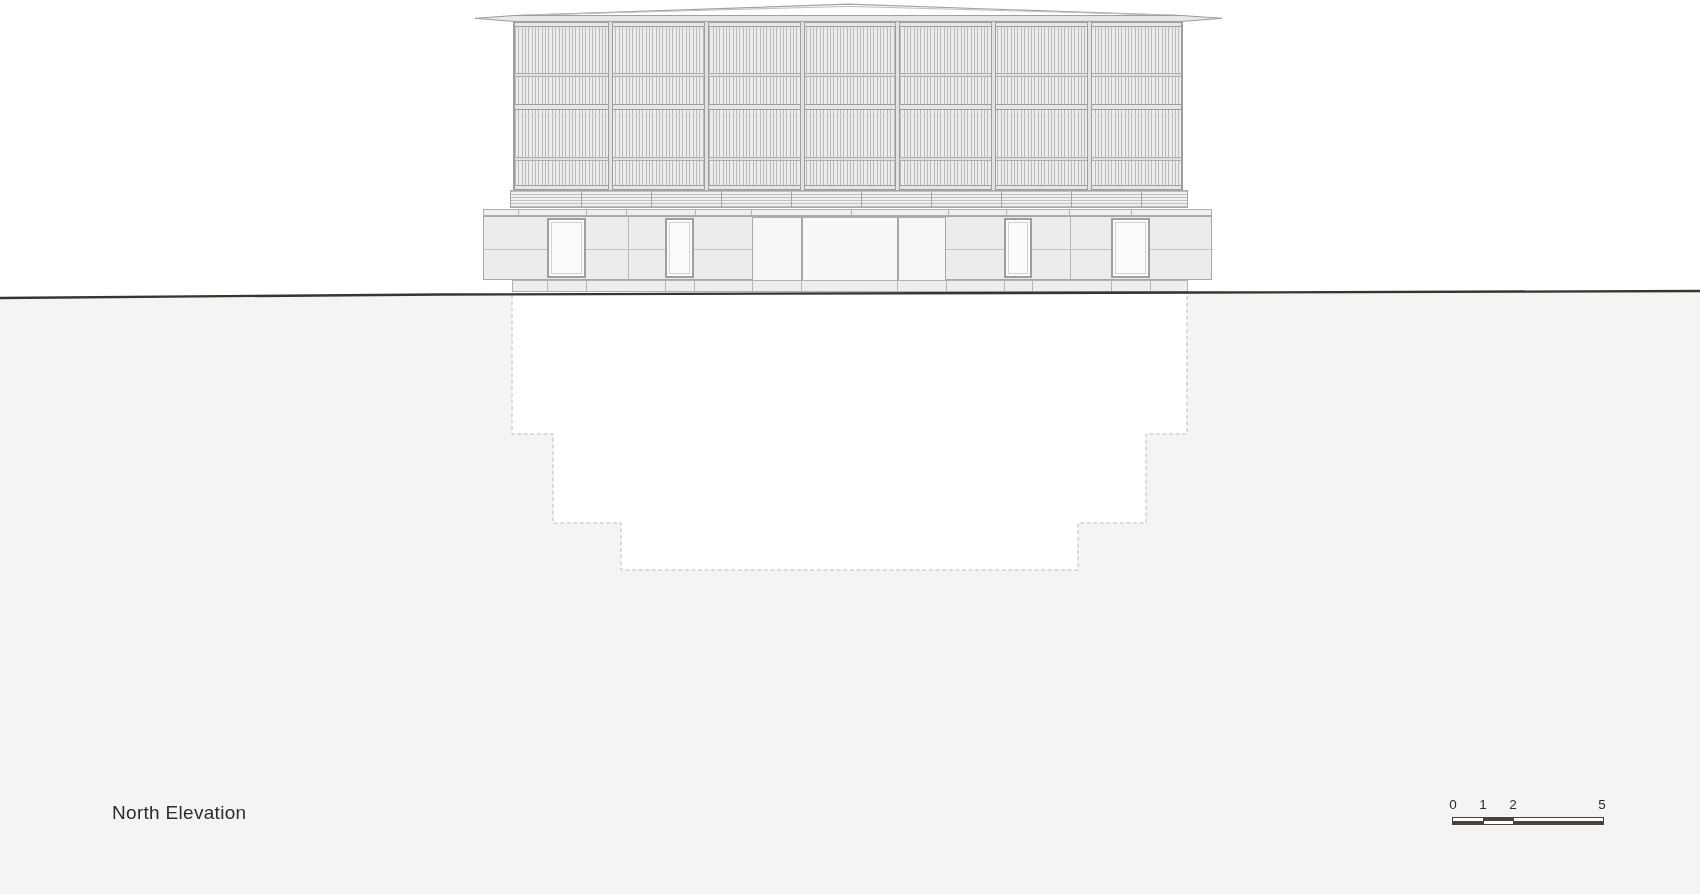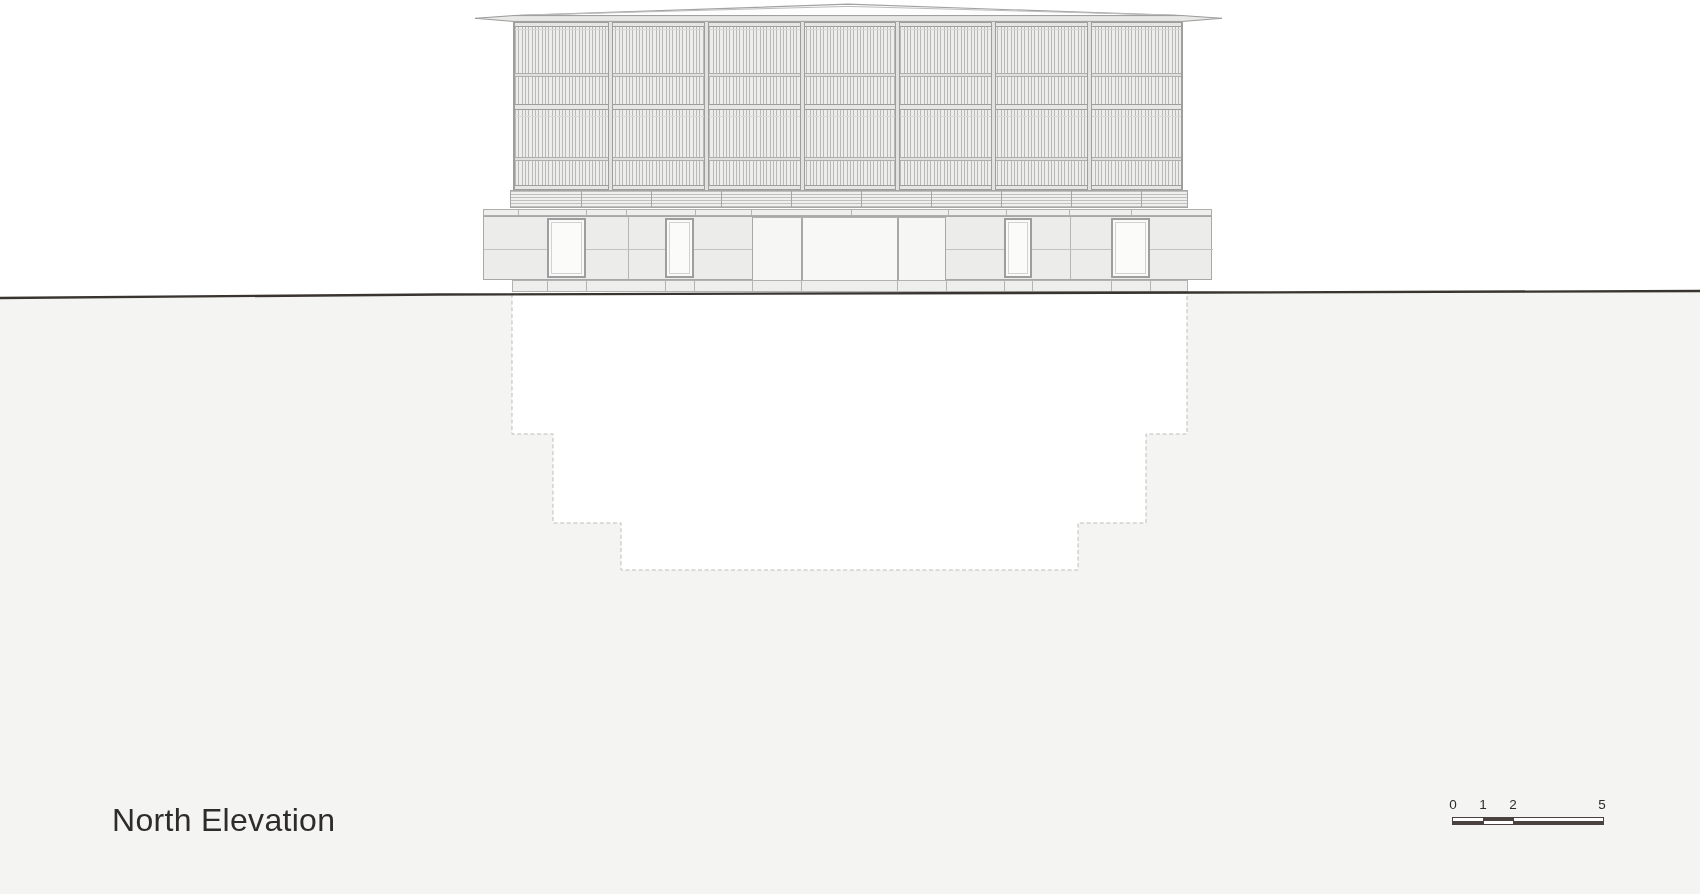--- a/index.html
+++ b/index.html
@@ -35,21 +35,21 @@
   .gf-vjoint{top:0;width:1px;height:100%;background:#b5b5b5;}
   .gf-hjoint{height:1px;background:#c2c2c1;top:32px;}
   .door{top:1px;height:60px;background:#fafafa;border:2px solid #9e9e9e;box-sizing:border-box;}
   .door-inner{position:absolute;left:2px;top:2px;right:2px;bottom:2px;border:1px solid #d2d2d1;background:#fbfbfa;}
   .entrance{left:268px;top:0;width:194px;height:64px;background:#f6f6f5;border-left:1px solid #a8a8a8;border-right:1px solid #a8a8a8;border-top:1px solid #b2b2b2;box-sizing:border-box;}
   .ent-mullion{top:0;width:2px;height:100%;background:#a8a8a8;}
   .ent-mid{background:#f8f8f7;top:0;height:100%;}
   .plinth{left:29px;top:71px;width:676px;height:12px;background:#eeeeed;border:1px solid #b2b2b2;box-sizing:border-box;}
 
   
-  .drawing-title{left:112px;top:802px;font-size:32px;color:#2e2c2a;letter-spacing:.3px;}
+  .drawing-title{left:112px;top:802px;font-size:19px;color:#2e2c2a;letter-spacing:.3px;}
   .scalebar{left:1452px;top:797px;width:152px;height:30px;}
   .sb-label{position:absolute;top:0;font-size:13.5px;color:#2e2c2a;transform:translateX(-50%);}
   .sb-bar{position:absolute;left:0;top:20px;width:150px;height:6px;border:1px solid #4a423e;box-sizing:content-box;}
   .sb-seg{position:absolute;height:3px;box-sizing:border-box;}
   .sb-dark{background:#4a423e;}
   .sb-light{background:#ffffff;}
   .sb-tick{position:absolute;top:0;width:1px;height:6px;background:#4a423e;}
 </style>
 </head>
 <body>

